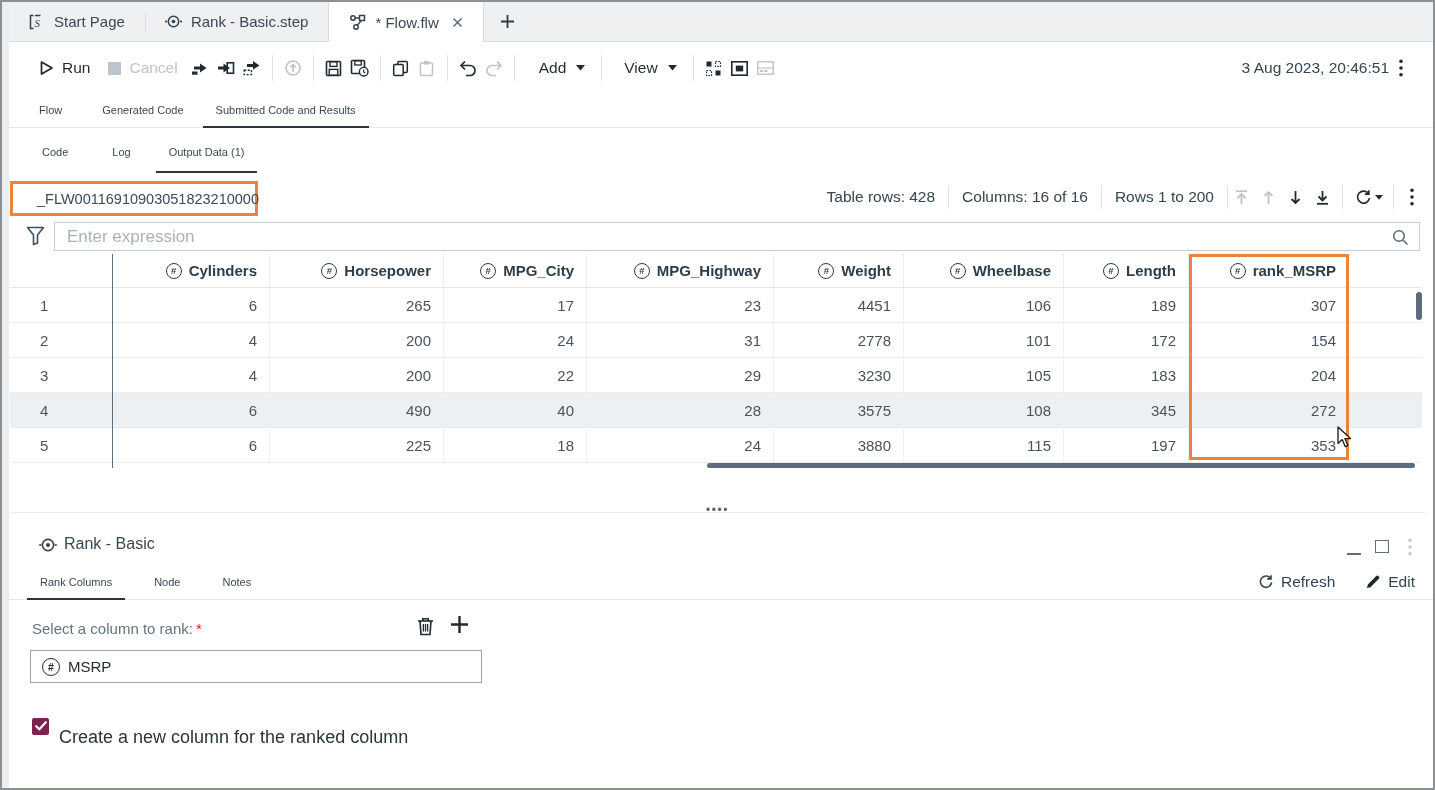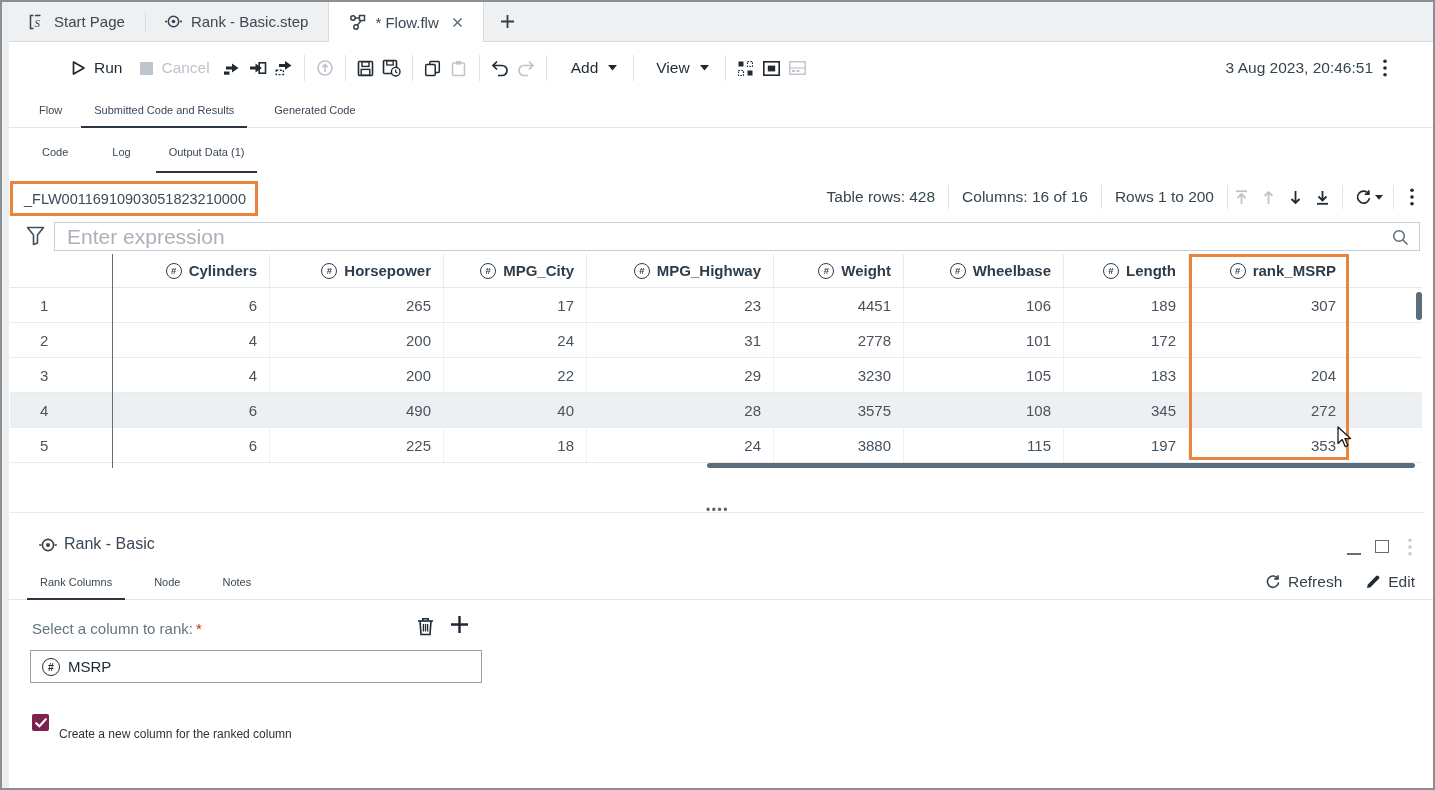--- a/index.html
+++ b/index.html
@@ -20,49 +20,49 @@
   
   #doc-tabbar { left:7px; top:0; right:0; height:40px; background:#eef0f2; border-bottom:1px solid #d8dcdf; display:flex; align-items:stretch; }
   .doc-tab { display:flex; align-items:center; gap:9px; padding:0 20px; font-size:15px; color:#3b4855; position:relative; cursor:default; }
   .doc-tab + .doc-tab::before { content:""; position:absolute; left:0; top:10px; height:20px; width:1px; background:#d8dcdf; }
   .doc-tab.active { background:#fff; border-left:1px solid #d8dcdf; border-right:1px solid #d8dcdf; margin-bottom:-1px; }
   .doc-tab.active::before { display:none; }
   .doc-tab .close { margin-left:4px; }
   .doc-tab-add { display:flex; align-items:center; padding:0 16px; }
 
   
-  #main-toolbar { left:7px; top:40px; right:16px; height:52px; display:flex; align-items:center; padding:0 30px 0 21px; font-size:15.5px;margin-left:32px; }
+  #main-toolbar { left:7px; top:40px; right:0; height:52px; display:flex; align-items:center; padding:0 30px 0 21px; font-size:15.5px; }
   .tb-btn { display:flex; align-items:center; gap:8px; color:#1f2a33; padding:0 9px; height:32px; cursor:default; }
   .tb-ico { display:flex; align-items:center; justify-content:center; width:26px; height:30px; color:#1f2a33; }
   .dis { color:#bdc4cb !important; }
   .tb-sep { width:1px; height:26px; background:#dde1e4; margin:0 7px; }
   .caret { margin-left:2px; }
   #toolbar-right { margin-left:auto; display:flex; align-items:center; gap:10px; font-size:15.5px; color:#36454f; }
 
   
   #flow-tabs { left:7px; top:92px; right:0; height:34px; display:flex; align-items:stretch; padding-left:17px; border-bottom:1px solid #e3e6e9; }
   .row-tab { display:flex; align-items:center; padding:0 13px; font-size:11px; color:#3b4855; border-bottom:2.5px solid transparent; margin-bottom:-1px; cursor:default; }
   .row-tab.active { border-bottom-color:#2b3642; }
 
   
   #result-tabs { left:7px; top:130px; right:0; height:41px; display:flex; align-items:stretch; padding-left:20px; }
   #result-tabs .row-tab { margin-bottom:0; }
 
   
   #table-toolbar { left:7px; top:172px; right:0; height:46px; }
-  #table-name-box { position:absolute; left:1px; top:7px; width:248px; height:35px; border:3px solid var(--orange); background:#fff; display:flex; align-items:center; padding-left:11px; font-size:14.5px; color:#3c4b58; }
+  #table-name-box { position:absolute; left:1px; top:7px; width:248px; height:35px; border:3px solid var(--orange); background:#fff; display:flex; align-items:center; padding-left:24px; font-size:14.5px; color:#3c4b58; }
   #table-stats { position:absolute; right:8px; top:0; height:46px; display:flex; align-items:center; }
   .stat { padding:0 13px; font-size:15.5px; color:#36454f; white-space:nowrap; }
   .stat-sep { width:1px; height:24px; background:#dfe3e6; }
   .pg-btn { width:27px; height:30px; display:flex; align-items:center; justify-content:center; color:#1f2a33; }
 
   
   #filter-row { left:7px; top:218px; right:0; height:34px; }
   #funnel { position:absolute; left:17px; top:6px; color:#3a4f60; }
-  #filter-input { position:absolute; left:45px; right:13px; top:2px; height:29px; border:1px solid #c7cdd2; background:#fff; font-family:"Liberation Sans",sans-serif; font-size:21px; color:#33424f; padding:0 36px 0 12px; outline:none; }
+  #filter-input { position:absolute; left:45px; right:13px; top:2px; height:29px; border:1px solid #c7cdd2; background:#fff; font-family:"Liberation Sans",sans-serif; font-size:17px; color:#33424f; padding:0 36px 0 12px; outline:none; }
   #filter-input::placeholder { color:#a9b2ba; }
   #filter-search { position:absolute; right:24px; top:9px; color:#5a6a78; }
 
   
   #grid { left:8px; top:252px; width:1412px; height:214px; }
   .g-header { display:flex; height:34px; border-bottom:1px solid #e5e8ea; }
   .g-hcell { display:flex; align-items:center; justify-content:flex-end; gap:7px; padding-right:12px; font-size:15px; font-weight:bold; color:#2e3d4b; border-right:1px solid #e9eced; }
   .num-ico { width:16px; height:16px; border:1.4px solid currentColor; border-radius:50%; display:flex; align-items:center; justify-content:center; font-size:9.5px; font-weight:bold; flex:none; }
   .g-row { display:flex; height:35px; border-bottom:1px solid #e9eced; background:#fff; }
   .g-row.selected { background:#edf0f2; }
@@ -81,33 +81,33 @@
 
   
   #panel-header { left:7px; top:525px; right:0; height:38px; }
   #panel-title-ico { position:absolute; left:30px; top:9px; color:#33424f; }
   #panel-title { position:absolute; left:55px; top:8px; font-size:16px; color:#3a4754; }
   #win-min { position:absolute; left:1345px; top:551px; width:14px; height:2px; background:#5f6e7b; }
   #win-max { position:absolute; left:1373px; top:538px; width:14px; height:13px; border:1.6px solid #5f6e7b; }
   #panel-kebab { position:absolute; left:1406px; top:536px; color:#c3c9ce; }
 
   #panel-tabs { left:7px; top:563px; right:0; height:35px; display:flex; align-items:stretch; padding-left:18px; border-bottom:1px solid #e3e6e9; }
-  #panel-actions { margin-left:auto; margin-right:18px; display:flex; align-items:center; gap:23px; }
+  #panel-actions { margin-left:auto; margin-right:18px; display:flex; align-items:center; gap:30px; }
   .panel-action { display:flex; align-items:center; gap:7px; font-size:15.5px; color:#33424f; cursor:default; }
 
   #field-label { left:30px; top:618px; font-size:15px; color:#64747f; }
   #field-required { color:#cc2418; margin-left:3px; }
   #trash-btn { left:415px; top:615px; color:#1f2a33; }
   #plus-btn { left:448px; top:613px; color:#1f2a33; }
   #column-input { left:28px; top:648px; width:452px; height:33px; border:1px solid #98a3ac; background:#fff; display:flex; align-items:center; gap:8px; padding-left:11px; color:#222c35; }
   #column-input .num-ico { width:18px; height:18px; font-size:10.5px; border-width:1.6px; }
   #column-value { font-size:15px; }
   #checkbox-row { left:30px; top:702px; display:flex; align-items:center; gap:10px; }
   #checkbox { width:17px; height:17px; border-radius:2px; background:var(--plum); display:flex; align-items:center; justify-content:center; }
-  #checkbox-label { font-size:12px; color:#2a343d;margin-top:23px; }
+  #checkbox-label { font-size:18px; color:#2a343d;margin-top:23px; }
 </style>
 </head>
 <body>
 
 <div id="window">
   <div class="abs" id="left-gutter"></div>
 
   <div class="abs" id="doc-tabbar">
     <div class="doc-tab">
       <span>
@@ -282,25 +282,25 @@
             <circle cx="2" cy="15.8" r="1.8" fill="#1f2a33"></circle>
           </svg>
       </span>
     </div>
   </div>
 
   <div class="abs" id="flow-tabs">
     <div class="row-tab">
         <span>Flow</span>
       </div>
+    <div class="row-tab" style="margin-left:14px">
+        <span>Generated Code</span>
+      </div>
     <div class="row-tab active" style="margin-left:6px">
         <span>Submitted Code and Results</span>
-      </div>
-    <div class="row-tab" style="margin-left:14px">
-        <span>Generated Code</span>
       </div>
   </div>
 
   <div class="abs" id="result-tabs">
     <div class="row-tab">
         <span>Code</span>
       </div>
     <div class="row-tab" style="margin-left:18px">
         <span>Log</span>
       </div>
@@ -428,20 +428,21 @@
         </div>
         <div class="g-row">
           <div class="g-rownum" style="width:102px">2</div>
           <div class="g-cell" style="width:158px">4</div>
           <div class="g-cell" style="width:174px">200</div>
           <div class="g-cell" style="width:143px">24</div>
           <div class="g-cell" style="width:187px">31</div>
           <div class="g-cell" style="width:130px">2778</div>
           <div class="g-cell" style="width:160px">101</div>
           <div class="g-cell" style="width:125px">172</div>
+          <div class="g-cell" style="width:160px">154</div>
         </div>
         <div class="g-row">
           <div class="g-rownum" style="width:102px">3</div>
           <div class="g-cell" style="width:158px">4</div>
           <div class="g-cell" style="width:174px">200</div>
           <div class="g-cell" style="width:143px">22</div>
           <div class="g-cell" style="width:187px">29</div>
           <div class="g-cell" style="width:130px">3230</div>
           <div class="g-cell" style="width:160px">105</div>
           <div class="g-cell" style="width:125px">183</div>

